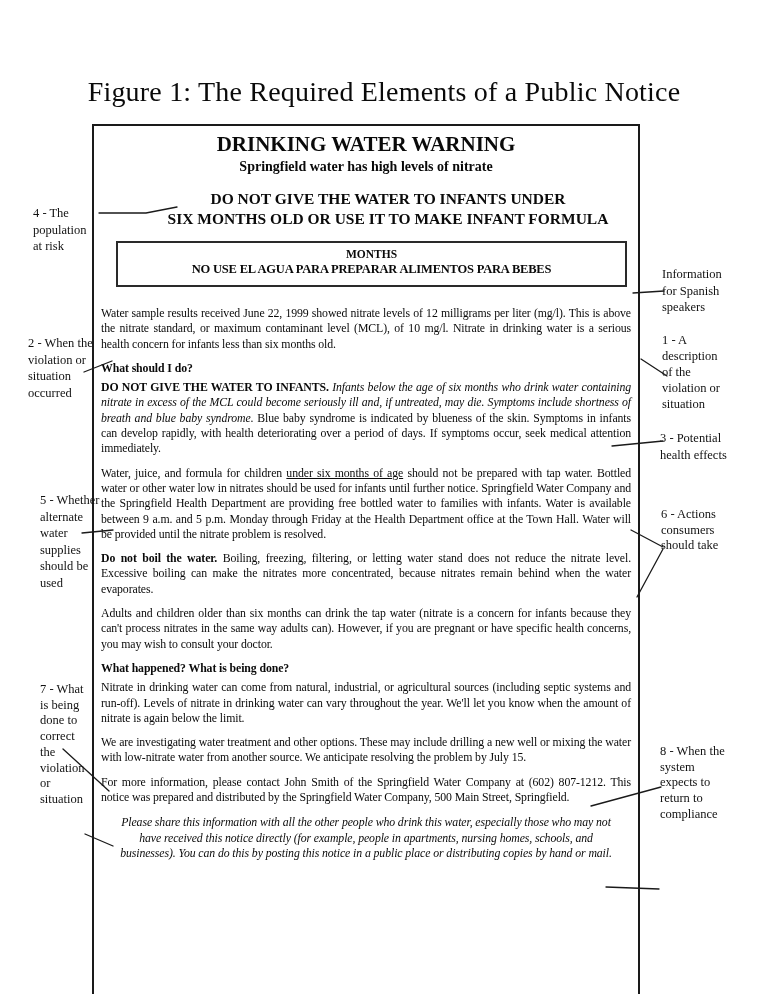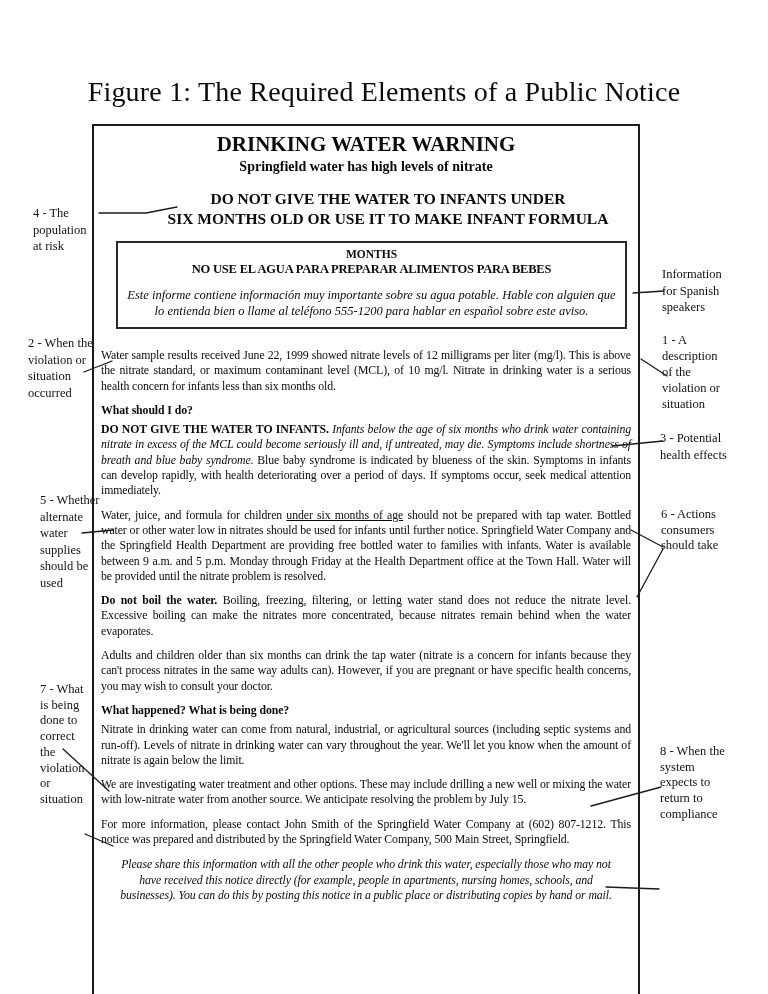--- a/index.html
+++ b/index.html
@@ -64,21 +64,20 @@
   <div class="notice-box">
     <div class="notice-heading">DRINKING WATER WARNING</div>
     <div class="notice-subheading">Springfield water has high levels of nitrate</div>
     <div class="warning-block">
       <p class="warning-line">DO NOT GIVE THE WATER TO INFANTS UNDER</p>
       <p class="warning-line">SIX MONTHS OLD OR USE IT TO MAKE INFANT FORMULA</p>
     </div>
     <div class="aviso-box">
       <p class="aviso-title">MONTHS</p>
       <p class="aviso-sub">NO USE EL AGUA PARA PREPARAR ALIMENTOS PARA BEBES</p>
-      <p class="aviso-body">Este informe contiene información muy importante sobre su agua potable.  Hable con alguien que lo entienda bien o llame al teléfono 555-1200 para hablar en español sobre este aviso.</p>
     </div>
     <div class="notice-body">
         <p class="para "><span class="r-n">Water sample results received June 22, 1999 showed nitrate levels of 12 milligrams per liter (mg/l). This is above the nitrate standard, or maximum contaminant level (MCL), of 10 mg/l. Nitrate in drinking water is a serious health concern for infants less than six months old.</span></p>
         <p class="para "><span class="r-b">What should I do?</span></p>
         <p class="para tight"><span class="r-b">DO NOT GIVE THE WATER TO INFANTS. </span><span class="r-i">Infants below the age of six months who drink water containing nitrate in excess of the MCL could become seriously ill and, if untreated, may die.  Symptoms include shortness of breath and blue baby syndrome. </span><span class="r-n">Blue baby syndrome is indicated by blueness of the skin. Symptoms in infants can develop rapidly, with health deteriorating over a period of days.  If symptoms occur, seek medical attention immediately.</span></p>
         <p class="para "><span class="r-n">Water, juice, and formula for children </span><span class="r-u">under six months of age</span><span class="r-n"> should not be prepared with tap water. Bottled water or other water low in nitrates should be used for infants until further notice.  Springfield Water Company and the Springfield Health Department are providing free bottled water to families with infants.  Water is available between 9 a.m. and 5 p.m. Monday through Friday at the Health Department office at the Town Hall.  Water will be provided until the nitrate problem is resolved.</span></p>
         <p class="para "><span class="r-b">Do not boil the water.  </span><span class="r-n">Boiling, freezing, filtering, or letting water stand does not reduce the nitrate level. Excessive boiling can make the nitrates more concentrated, because nitrates remain behind when the water evaporates.</span></p>
         <p class="para "><span class="r-n">Adults and children older than six months can drink the tap water (nitrate is a concern for infants because they can't process nitrates in the same way adults can).  However, if you are pregnant or have specific health concerns, you may wish to consult your doctor.</span></p>
         <p class="para "><span class="r-b">What happened? What is being done?</span></p>
         <p class="para tight"><span class="r-n">Nitrate in drinking water can come from natural, industrial, or agricultural sources (including septic systems and run-off). Levels of nitrate in drinking water can vary throughout the year. We'll let you know when the amount of nitrate is again below the limit.</span></p>

